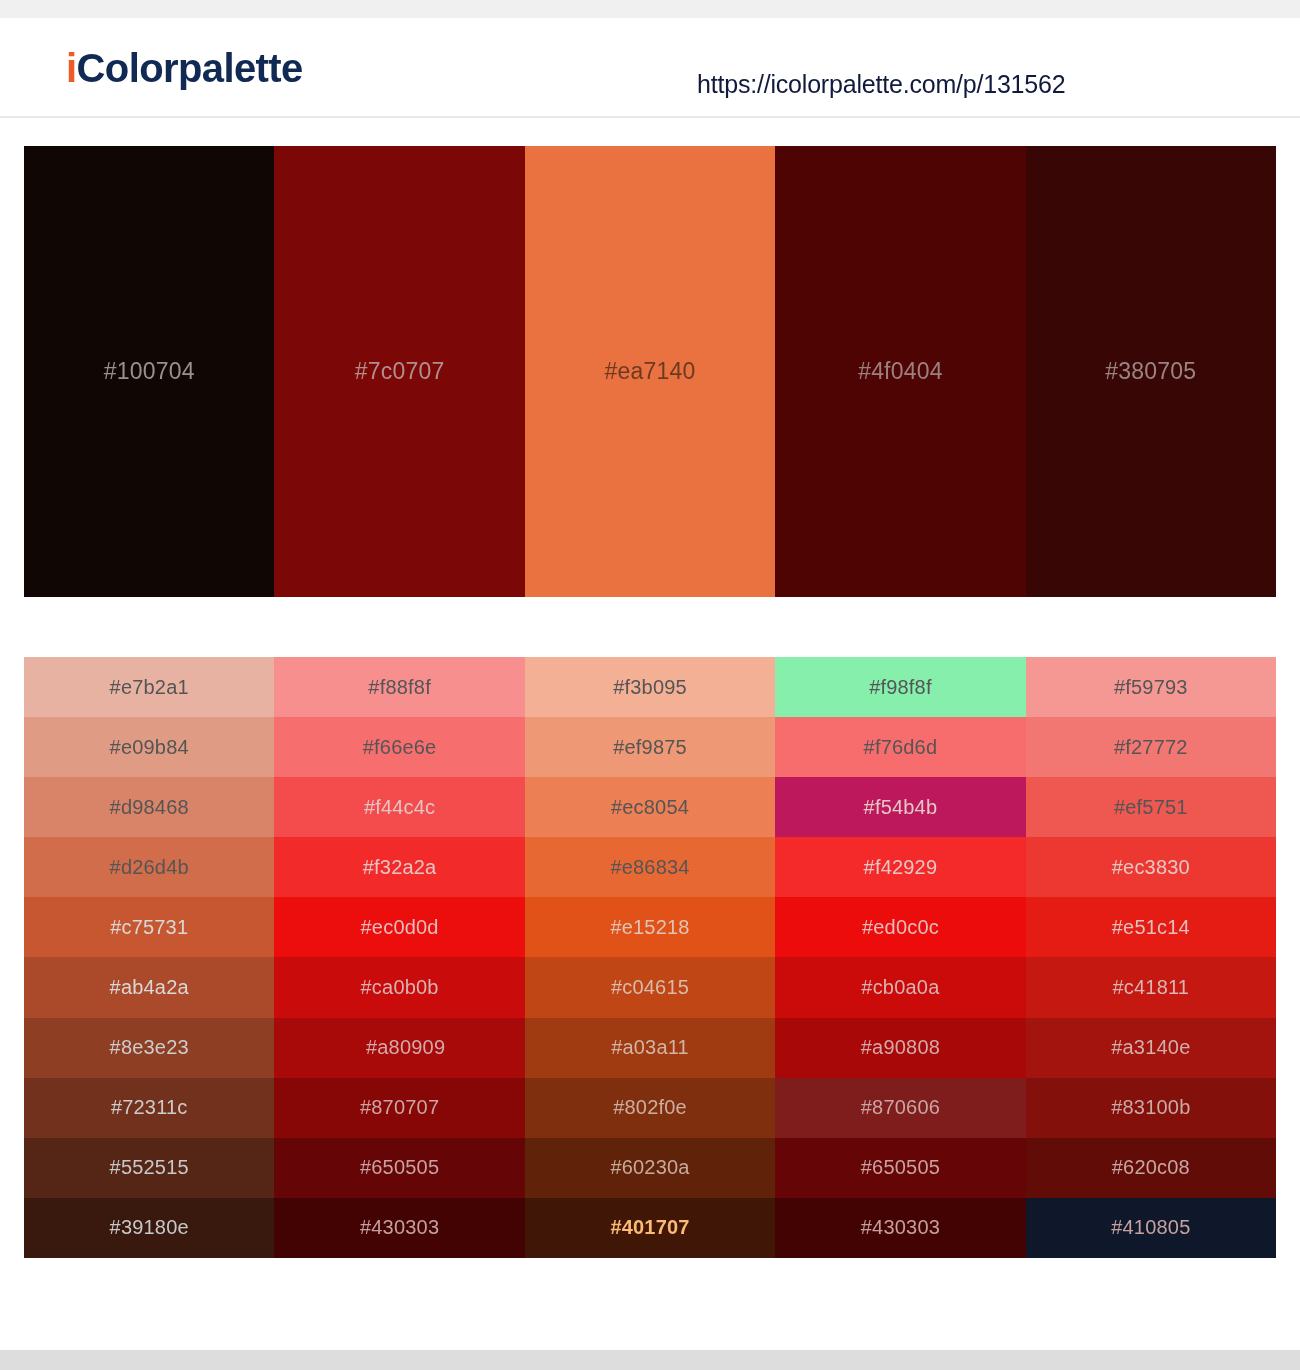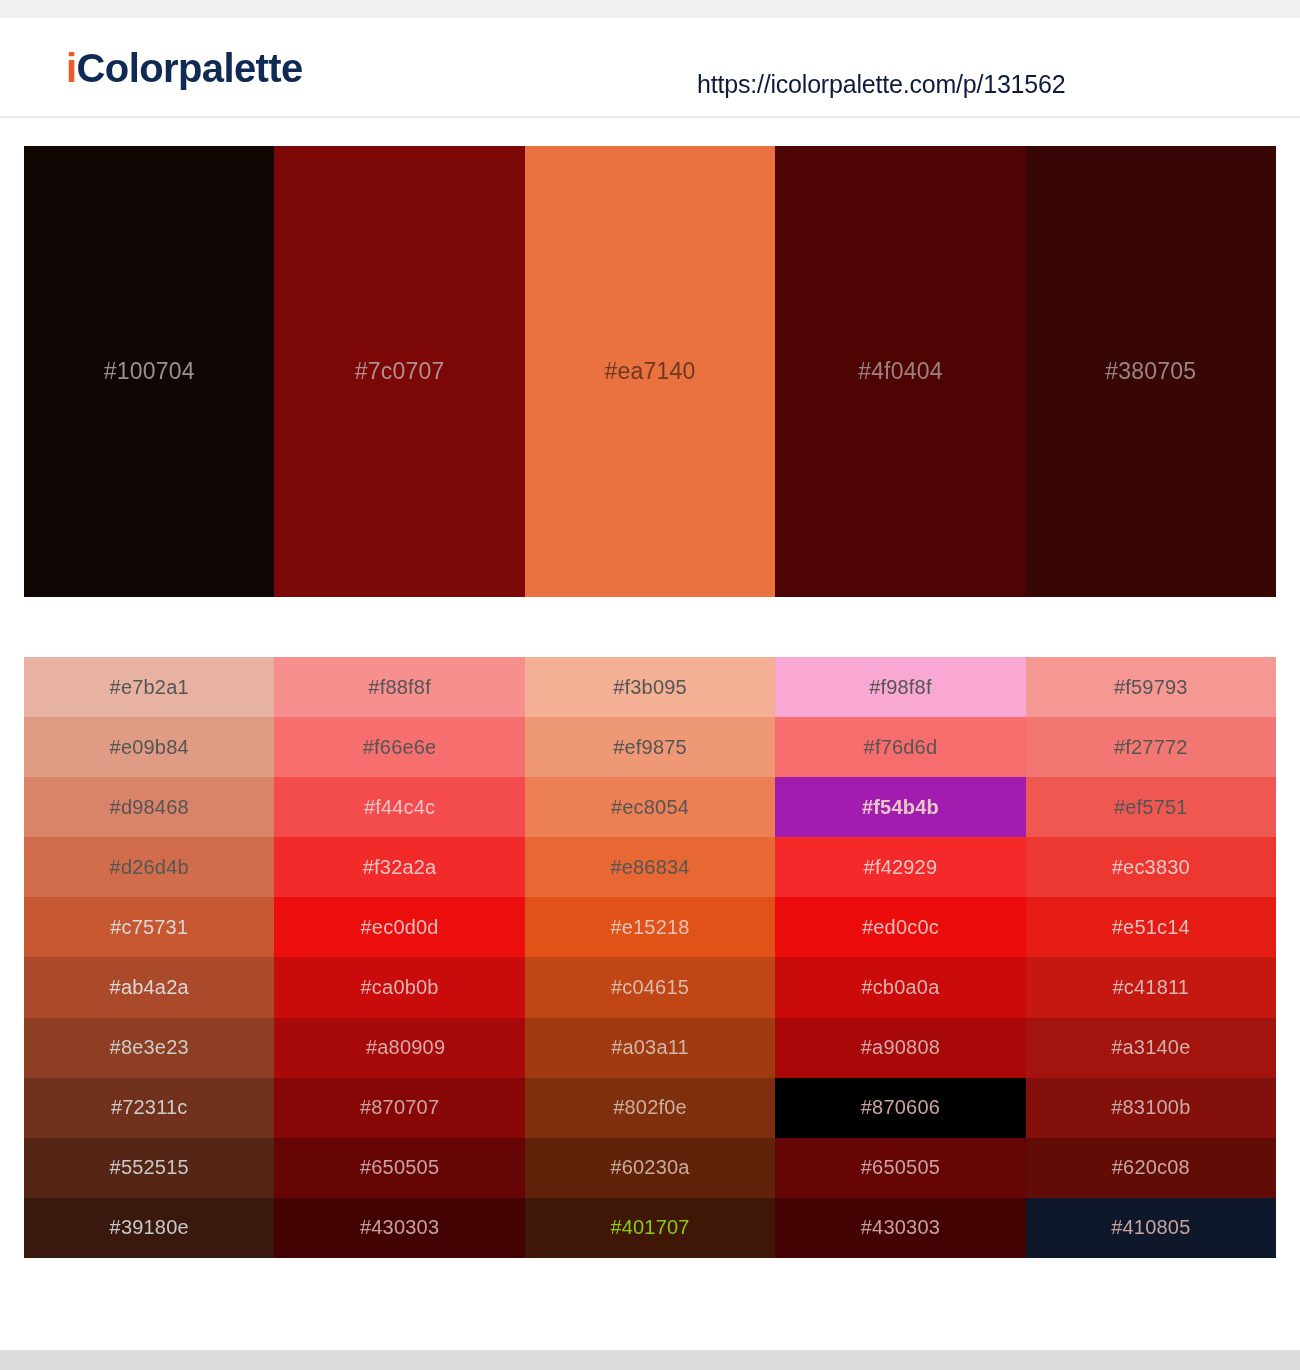--- a/index.html
+++ b/index.html
@@ -178,31 +178,31 @@
       <div class="shade-col">
         <div class="shade-cell" style="background: rgb(243, 176, 149); color: rgb(85, 85, 85);">#f3b095</div>
         <div class="shade-cell" style="background: rgb(239, 152, 117); color: rgb(85, 85, 85);">#ef9875</div>
         <div class="shade-cell" style="background: rgb(236, 128, 84); color: rgb(85, 85, 85);">#ec8054</div>
         <div class="shade-cell" style="background: rgb(232, 104, 52); color: rgb(85, 85, 85);">#e86834</div>
         <div class="shade-cell" style="background: rgb(225, 82, 24); color: rgb(224, 195, 180);">#e15218</div>
         <div class="shade-cell" style="background: rgb(192, 70, 21); color: rgb(216, 187, 172);">#c04615</div>
         <div class="shade-cell" style="background: rgb(160, 58, 17); color: rgb(210, 180, 166);">#a03a11</div>
         <div class="shade-cell" style="background: rgb(128, 47, 14); color: rgb(204, 174, 160);">#802f0e</div>
         <div class="shade-cell" style="background: rgb(96, 35, 10); color: rgb(200, 170, 156);">#60230a</div>
-        <div class="shade-cell" style="background: rgb(64, 23, 7); color: #84cc16;">#401707</div>
-      </div>
-      <div class="shade-col">
-        <div class="shade-cell" style="background: #f9a8d4; color: rgb(85, 85, 85);">#f98f8f</div>
+        <div class="shade-cell" style="background: rgb(64, 23, 7); color: #fdba74; font-weight: bold;">#401707</div>
+      </div>
+      <div class="shade-col">
+        <div class="shade-cell" style="background: #86efac; color: rgb(85, 85, 85);">#f98f8f</div>
         <div class="shade-cell" style="background: rgb(247, 109, 109); color: rgb(85, 85, 85);">#f76d6d</div>
-        <div class="shade-cell" style="background: #a21caf; color: rgb(230, 198, 198); font-weight: bold;">#f54b4b</div>
+        <div class="shade-cell" style="background: #be185d; color: rgb(230, 198, 198);">#f54b4b</div>
         <div class="shade-cell" style="background: rgb(244, 41, 41); color: rgb(233, 197, 197);">#f42929</div>
         <div class="shade-cell" style="background: rgb(237, 12, 12); color: rgb(230, 188, 188);">#ed0c0c</div>
         <div class="shade-cell" style="background: rgb(203, 10, 10); color: rgb(217, 178, 178);">#cb0a0a</div>
         <div class="shade-cell" style="background: rgb(169, 8, 8); color: rgb(210, 170, 170);">#a90808</div>
-        <div class="shade-cell" style="background: #000000; color: rgb(203, 164, 164);">#870606</div>
+        <div class="shade-cell" style="background: #7f1d1d; color: rgb(203, 164, 164);">#870606</div>
         <div class="shade-cell" style="background: rgb(101, 5, 5); color: rgb(200, 162, 162);">#650505</div>
         <div class="shade-cell" style="background: rgb(67, 3, 3); color: rgb(196, 160, 160);">#430303</div>
       </div>
       <div class="shade-col">
         <div class="shade-cell" style="background: rgb(245, 151, 147); color: rgb(85, 85, 85);">#f59793</div>
         <div class="shade-cell" style="background: rgb(242, 119, 114); color: rgb(85, 85, 85);">#f27772</div>
         <div class="shade-cell" style="background: rgb(239, 87, 81); color: rgb(85, 85, 85);">#ef5751</div>
         <div class="shade-cell" style="background: rgb(236, 56, 48); color: rgb(232, 198, 196);">#ec3830</div>
         <div class="shade-cell" style="background: rgb(229, 28, 20); color: rgb(228, 192, 189);">#e51c14</div>
         <div class="shade-cell" style="background: rgb(196, 24, 17); color: rgb(216, 183, 179);">#c41811</div>

